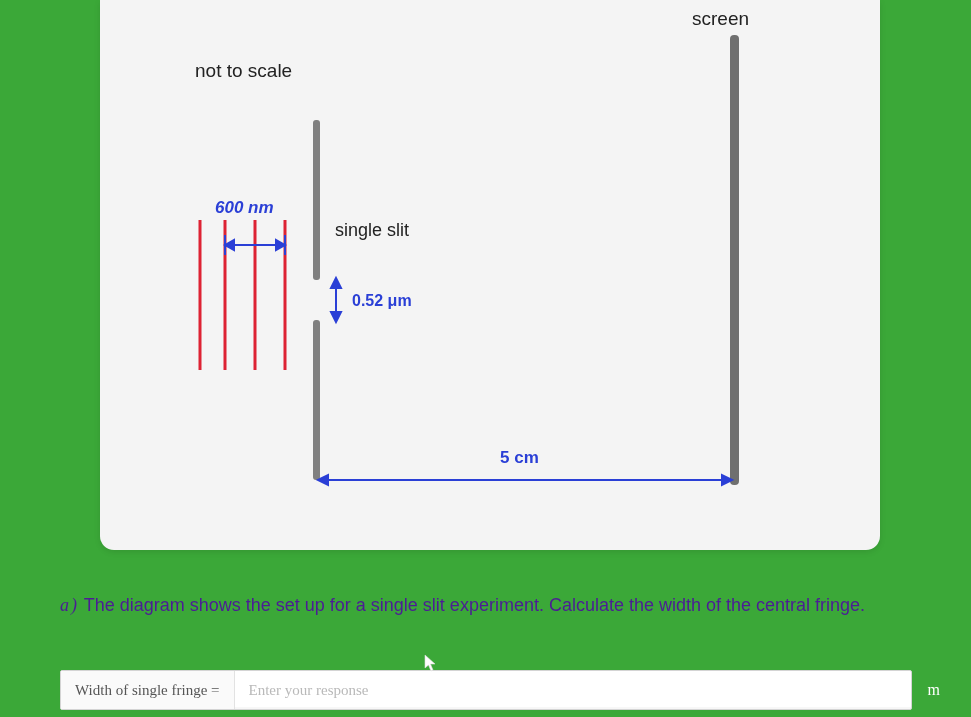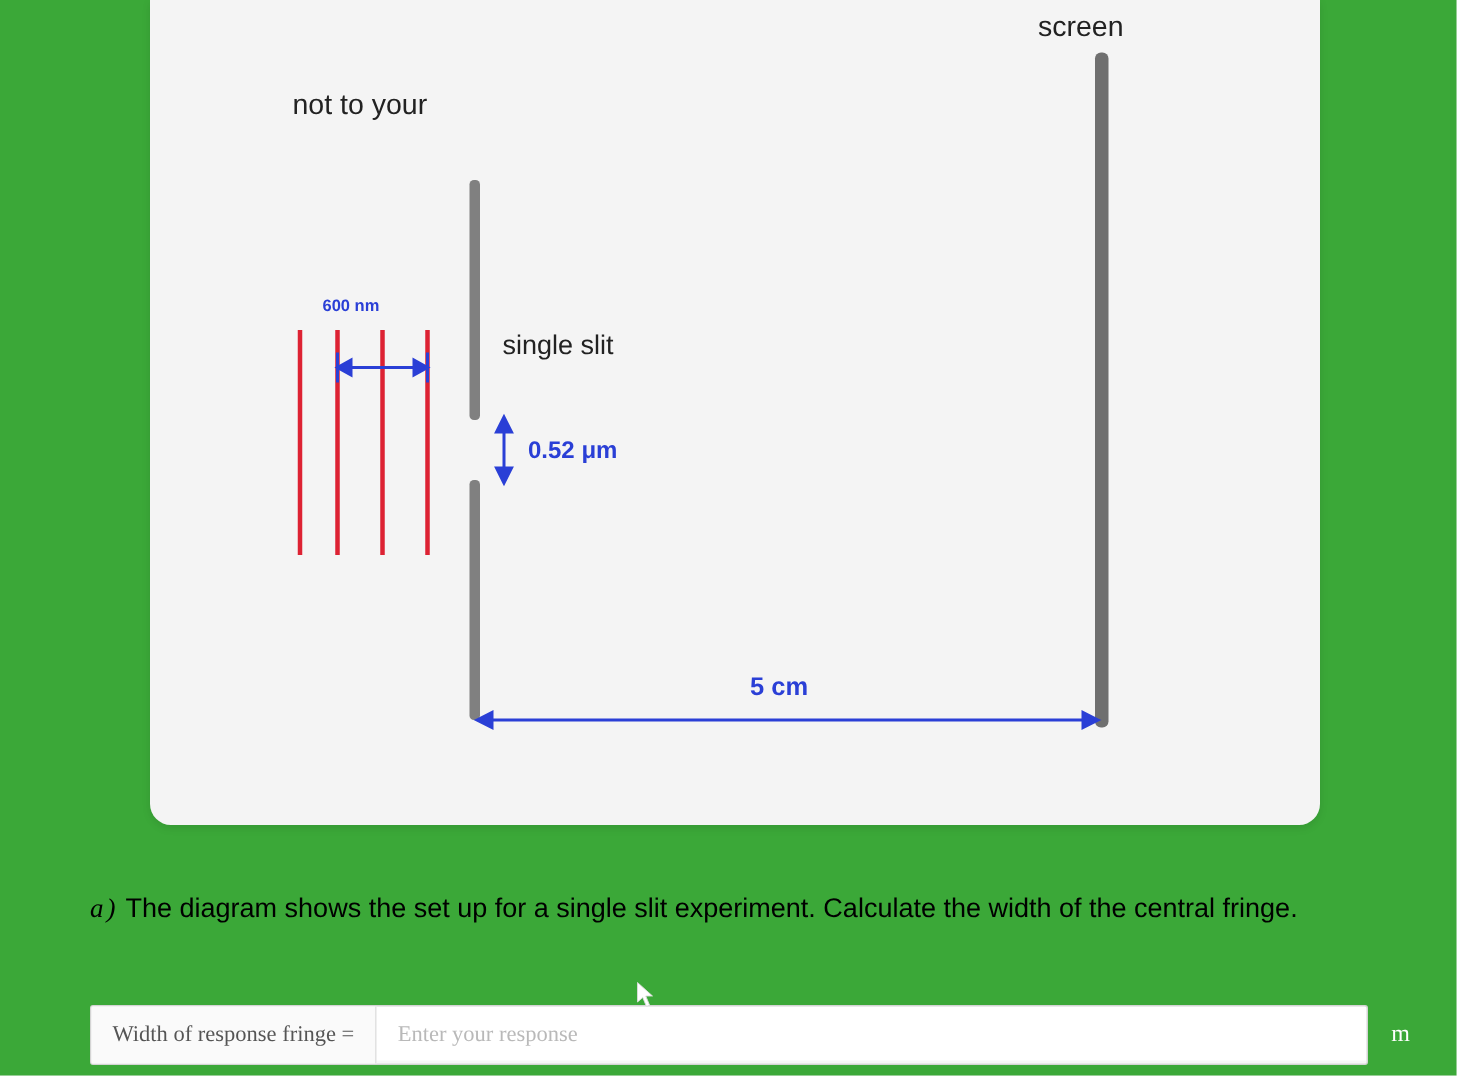--- a/index.html
+++ b/index.html
@@ -21,21 +21,21 @@
     border-radius: 0 0 14px 14px;
     box-shadow: 0 2px 6px rgba(0,0,0,0.1);
   }
   .label { position: absolute; color: #222; font-size: 18px; }
   .label-blue { color: #2a3fd6; font-weight: bold; }
   .question-area {
     position: absolute;
     left: 60px;
     top: 595px;
     width: 880px;
-    color: #000000;
+    color: #4c1d95;
   }
   .question-text { font-size: 18px; }
   .question-text .part { font-style: italic; font-family: Georgia, 'Times New Roman', serif; margin-right: 2px; }
   .sf-text { font-size: 14px; margin-top: 12px; }
   .sf-text .num { font-family: Georgia, 'Times New Roman', serif; }
   .answer-row {
     position: absolute;
     left: 60px;
     top: 670px;
     width: 880px;
@@ -125,38 +125,38 @@
 
     <rect x="630" y="35" width="9" height="450" rx="4" fill="#6f6f6f"></rect>
 
     <g stroke="#2a3fd6" stroke-width="2" fill="#2a3fd6">
       <line x1="223" y1="480" x2="627" y2="480"></line>
       <polygon points="218,480 228,475 228,485"></polygon>
       <polygon points="632,480 622,475 622,485"></polygon>
     </g>
   </svg>
 
-  <div class="label" style="left:95px; top:60px; font-size:19px;">not to your</div>
+  <div class="label" style="left:95px; top:60px; font-size:19px;">not to scale</div>
   <div class="label" style="left:575px; top:8px; font-size:19px;margin-left:17px;">screen</div>
-  <div class="label label-blue" style="left:115px; top:198px; font-size:11px;">600 nm</div>
+  <div class="label label-blue" style="left:115px; top:198px; font-size:17px;font-style:italic;">600 nm</div>
   <div class="label" style="left:235px; top:220px; font-size:18px;text-align:right;">single slit</div>
   <div class="label label-blue" style="left:252px; top:292px; font-size:16px;">0.52 μm</div>
   <div class="label label-blue" style="left:400px; top:448px; font-size:17px;">5 cm</div>
 </div>
 
 <div class="question-area">
   <div class="question-text">
     <span class="part">a</span><span class="part">)</span>
     <span>The diagram shows the set up for a single slit experiment. Calculate the width of the central fringe.</span>
   </div>
 </div>
 
 <div class="answer-row">
   <div class="answer-box">
-    <div class="answer-prefix">Width of response fringe =</div>
+    <div class="answer-prefix">Width of single fringe =</div>
     <input class="answer-input" type="text" placeholder="Enter your response" style="">
   </div>
   <div class="unit-label">m</div>
 </div>
 
 <svg class="cursor-icon" viewBox="0 0 14 18">
   <path d="M1 1 L1 14 L4.5 11 L7 17 L9 16 L6.5 10 L11 10 Z" fill="#fefefe" stroke="#dcdcdc" stroke-width="0.6"></path>
 </svg>
 
 </body></html>

